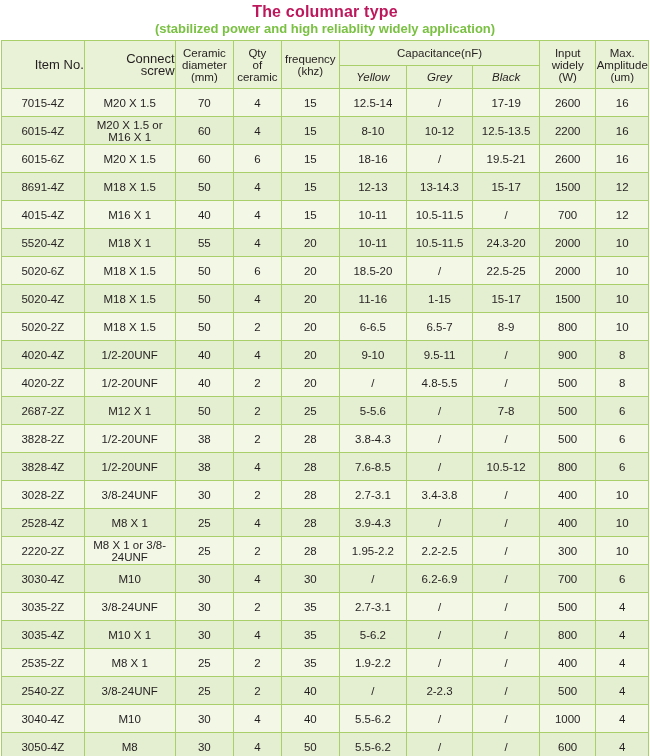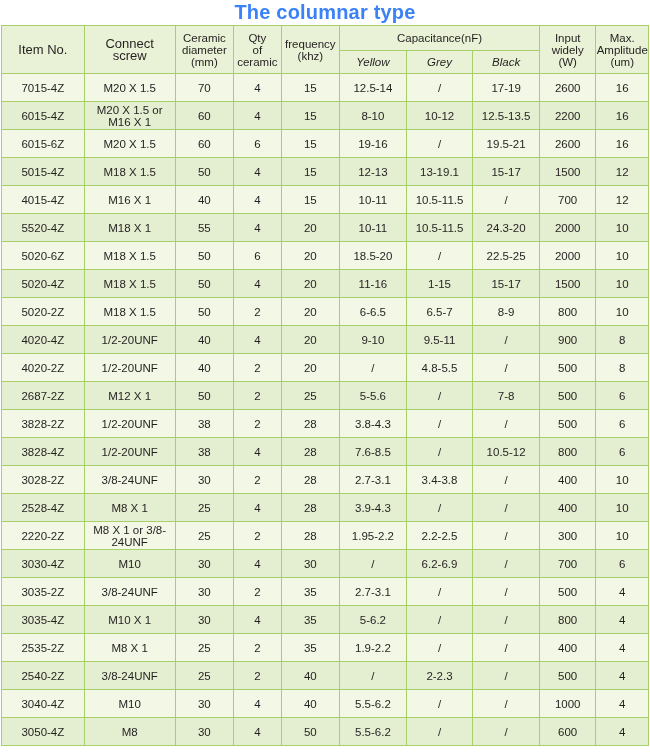--- a/index.html
+++ b/index.html
@@ -20,23 +20,23 @@
     position: relative;
     background: #ffffff;
   }
   .title-block {
     width: 650px;
     text-align: center;
     padding: 3px 0 4px 0;
     box-sizing: border-box;
   }
   .title-main {
-    font-size: 20px;
+    font-size: 16px;
     font-weight: bold;
-    color: #3b82f6;
+    color: #be185d;
     line-height: 18px;
     letter-spacing: 0.2px;
   }
   .title-sub {
     font-size: 13px;
     font-weight: bold;
     color: #7ac143;
     line-height: 15px;
   }
   table.spec {
@@ -54,20 +54,21 @@
     padding: 0;
     line-height: 12px;
   }
   thead th {
     background: #e9f2d6;
     font-size: 12px;
     font-weight: normal;
   }
   thead th.big {
     font-size: 13px;
+    text-align: right;
   }
   thead tr.r1 th { height: 24px; }
   thead tr.r2 th { height: 22px; font-style: italic; }
   tbody td { height: 27px; }
   tbody tr.even td { background: #f2f7e6; }
   tbody tr.odd td { background: #e4eed0; }
   td.small {
     font-size: 10.5px;
     line-height: 11px;
     margin-left: 20px;
@@ -82,20 +83,21 @@
   .cw-amp { width: 52px; }
   .two-line { display: block; }
 </style>
 </head>
 <body>
 
 <div id="page">
 
   <div class="title-block">
     <div class="title-main">The columnar type</div>
+    <div class="title-sub">(stabilized power and high reliablity widely application)</div>
   </div>
 
   <table class="spec">
     <colgroup>
       <col class="cw-item">
         <col class="cw-screw">
         <col class="cw-diam">
         <col class="cw-qty">
         <col class="cw-freq">
       <col class="cw-cap">
@@ -167,34 +169,34 @@
           <td>12.5-13.5</td>
           <td>2200</td>
           <td>16</td>
         </tr>
         <tr class="even">
           <td>6015-6Z</td>
           <td>M20 X 1.5</td>
           <td>60</td>
           <td>6</td>
           <td>15</td>
-          <td>19-16</td>
+          <td>18-16</td>
           <td>/</td>
           <td>19.5-21</td>
           <td>2600</td>
           <td>16</td>
         </tr>
         <tr class="odd">
-          <td>5015-4Z</td>
+          <td>8691-4Z</td>
           <td>M18 X 1.5</td>
           <td>50</td>
           <td>4</td>
           <td>15</td>
           <td>12-13</td>
-          <td>13-19.1</td>
+          <td>13-14.3</td>
           <td>15-17</td>
           <td>1500</td>
           <td>12</td>
         </tr>
         <tr class="even">
           <td>4015-4Z</td>
           <td>M16 X 1</td>
           <td>40</td>
           <td>4</td>
           <td>15</td>

